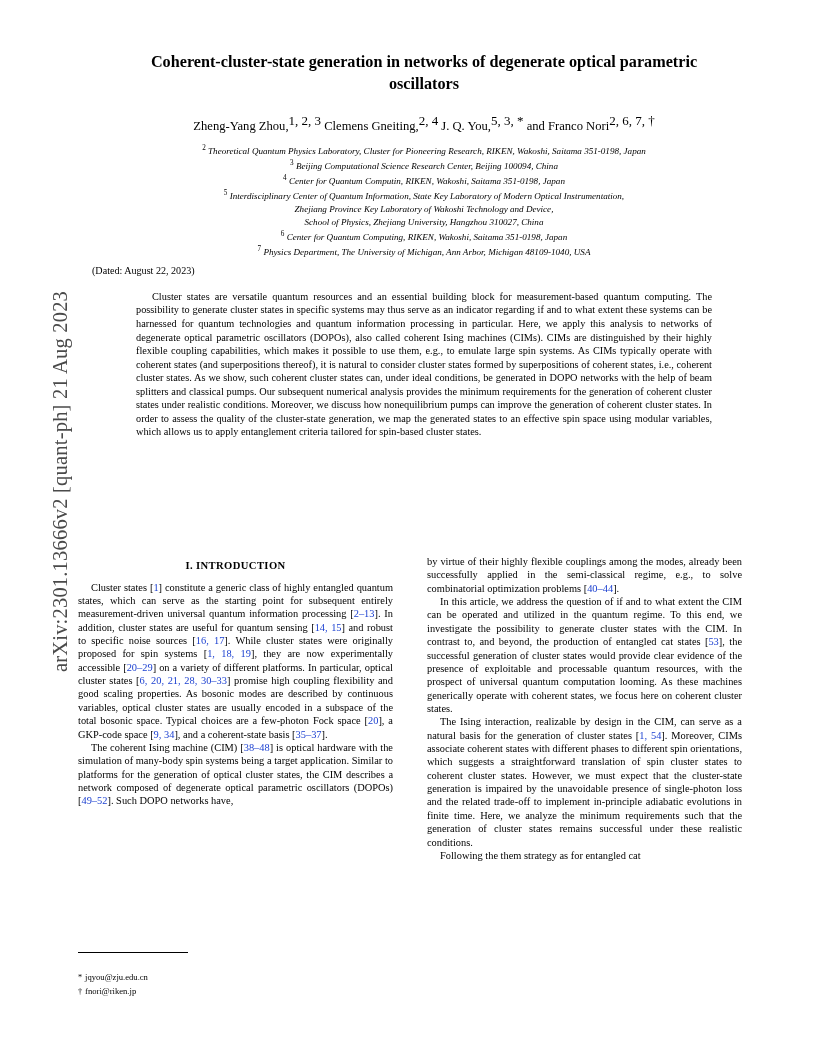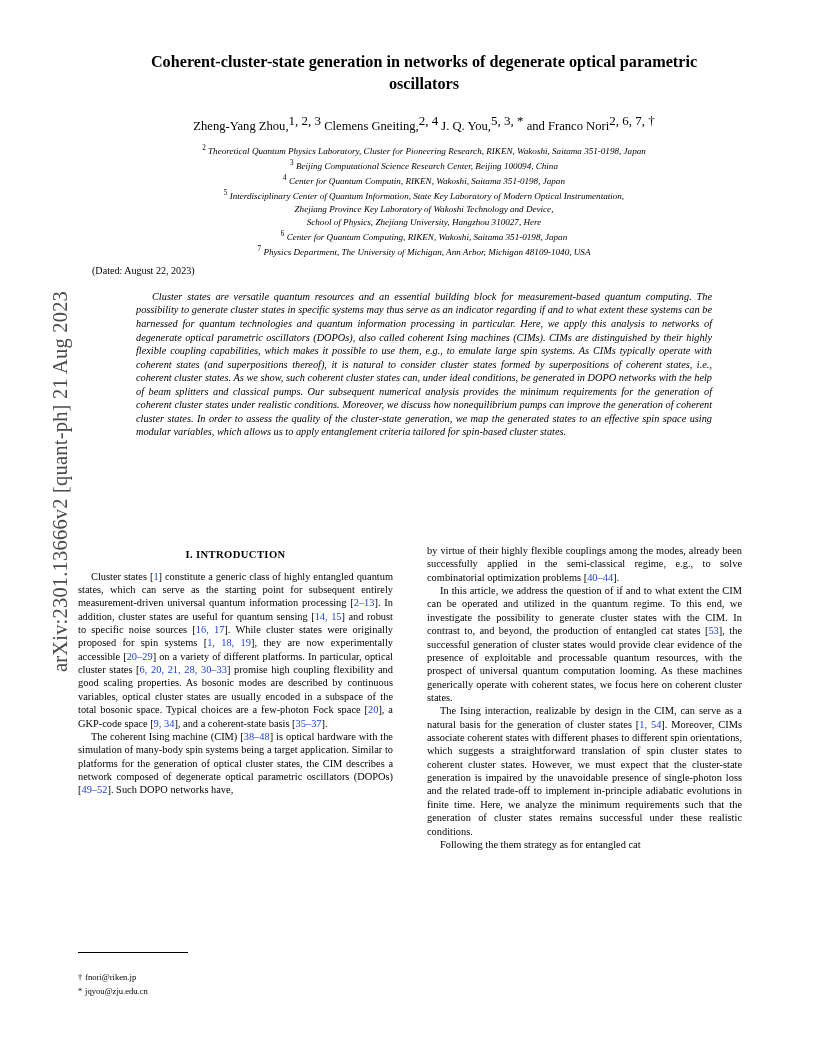--- a/index.html
+++ b/index.html
@@ -70,32 +70,31 @@
     margin-top: 6px;
     margin-bottom: 14px;
   }
   .abstract {
     font-size: 10.3px;
     line-height: 1.315;
     text-align: justify;
     margin: 0 44px 0 44px;
     text-indent: 16px;
     hyphens: auto;
-    font-style: italic;
   }
   .columns {
     position: absolute;
     left: 78px;
     top: 540px;
     width: 664px;
     height: 470px;
   }
   .col {
     position: absolute;
-    top: 4px;
+    top: 15px;
     width: 315px;
     font-size: 10.4px;
     line-height: 1.285;
     text-align: justify;
     hyphens: auto;
   }
   .col.left { left: 0; }
   .col.right { left: 349px; }
   .sec-head {
     text-align: center;
@@ -146,21 +145,21 @@
     <div class="title">Coherent-cluster-state generation in networks of degenerate optical parametric oscillators</div>
 
     <div class="authors">Zheng-Yang Zhou,<sup>1, 2, 3</sup> Clemens Gneiting,<sup>2, 4</sup> J. Q. You,<sup>5, 3, *</sup> and Franco Nori<sup>2, 6, 7, †</sup></div>
 
     <div class="affils">
         <span class="affil-line"><sup>2</sup> Theoretical Quantum Physics Laboratory, Cluster for Pioneering Research, RIKEN, Wakoshi, Saitama 351-0198, Japan</span>
         <span class="affil-line"><sup>3</sup> Beijing Computational Science Research Center, Beijing 100094, China</span>
         <span class="affil-line"><sup>4</sup> Center for Quantum Computin, RIKEN, Wakoshi, Saitama 351-0198, Japan</span>
         <span class="affil-line"><sup>5</sup> Interdisciplinary Center of Quantum Information, State Key Laboratory of Modern Optical Instrumentation,</span>
         <span class="affil-line">Zhejiang Province Key Laboratory of Wakoshi Technology and Device,</span>
-        <span class="affil-line">School of Physics, Zhejiang University, Hangzhou 310027, Here</span>
+        <span class="affil-line">School of Physics, Zhejiang University, Hangzhou 310027, China</span>
         <span class="affil-line"><sup>6</sup> Center for Quantum Computing, RIKEN, Wakoshi, Saitama 351-0198, Japan</span>
         <span class="affil-line"><sup>7</sup> Physics Department, The University of Michigan, Ann Arbor, Michigan 48109-1040, USA</span>
       </div>
 
     <div class="dated">(Dated: August 22, 2023)</div>
 
     <div class="abstract">Cluster states are versatile quantum resources and an essential building block for measurement-based quantum computing. The possibility to generate cluster states in specific systems may thus serve as an indicator regarding if and to what extent these systems can be harnessed for quantum technologies and quantum information processing in particular. Here, we apply this analysis to networks of degenerate optical parametric oscillators (DOPOs), also called coherent Ising machines (CIMs). CIMs are distinguished by their highly flexible coupling capabilities, which makes it possible to use them, e.g., to emulate large spin systems. As CIMs typically operate with coherent states (and superpositions thereof), it is natural to consider cluster states formed by superpositions of coherent states, i.e., coherent cluster states. As we show, such coherent cluster states can, under ideal conditions, be generated in DOPO networks with the help of beam splitters and classical pumps. Our subsequent numerical analysis provides the minimum requirements for the generation of coherent cluster states under realistic conditions. Moreover, we discuss how nonequilibrium pumps can improve the generation of coherent cluster states. In order to assess the quality of the cluster-state generation, we map the generated states to an effective spin space using modular variables, which allows us to apply entanglement criteria tailored for spin-based cluster states.</div>
   </div>
 
   <div class="columns">
@@ -173,18 +172,18 @@
 
     <div class="col right">
       <p class="para" style="text-indent:0">by virtue of their highly flexible couplings among the modes, already been successfully applied in the semi-classical regime, e.g., to solve combinatorial optimization problems [<a class="cite" href="#">40–44</a>].</p>
       <p class="para">In this article, we address the question of if and to what extent the CIM can be operated and utilized in the quantum regime. To this end, we investigate the possibility to generate cluster states with the CIM. In contrast to, and beyond, the production of entangled cat states [<a class="cite" href="#">53</a>], the successful generation of cluster states would provide clear evidence of the presence of exploitable and processable quantum resources, with the prospect of universal quantum computation looming. As these machines generically operate with coherent states, we focus here on coherent cluster states.</p>
       <p class="para">The Ising interaction, realizable by design in the CIM, can serve as a natural basis for the generation of cluster states [<a class="cite" href="#">1, 54</a>]. Moreover, CIMs associate coherent states with different phases to different spin orientations, which suggests a straightforward translation of spin cluster states to coherent cluster states. However, we must expect that the cluster-state generation is impaired by the unavoidable presence of single-photon loss and the related trade-off to implement in-principle adiabatic evolutions in finite time. Here, we analyze the minimum requirements such that the generation of cluster states remains successful under these realistic conditions.</p>
       <p class="para">Following the them strategy as for entangled cat</p>
     </div>
 
     <div class="footnote-rule"></div>
     <div class="footnotes">
+        <span class="fn"><span class="fnmark">*</span><a class="fn-link" style="color: rgb(0, 0, 0); text-decoration: none;">jqyou@zju.edu.cn</a></span>
         <span class="fn"><span class="fnmark">†</span><a class="fn-link" style="color: rgb(0, 0, 0); text-decoration: none;">fnori@riken.jp</a></span>
-        <span class="fn"><span class="fnmark">*</span><a class="fn-link" style="color: rgb(0, 0, 0); text-decoration: none;">jqyou@zju.edu.cn</a></span>
       </div>
   </div>
 
 </div>
 
 </body></html>

